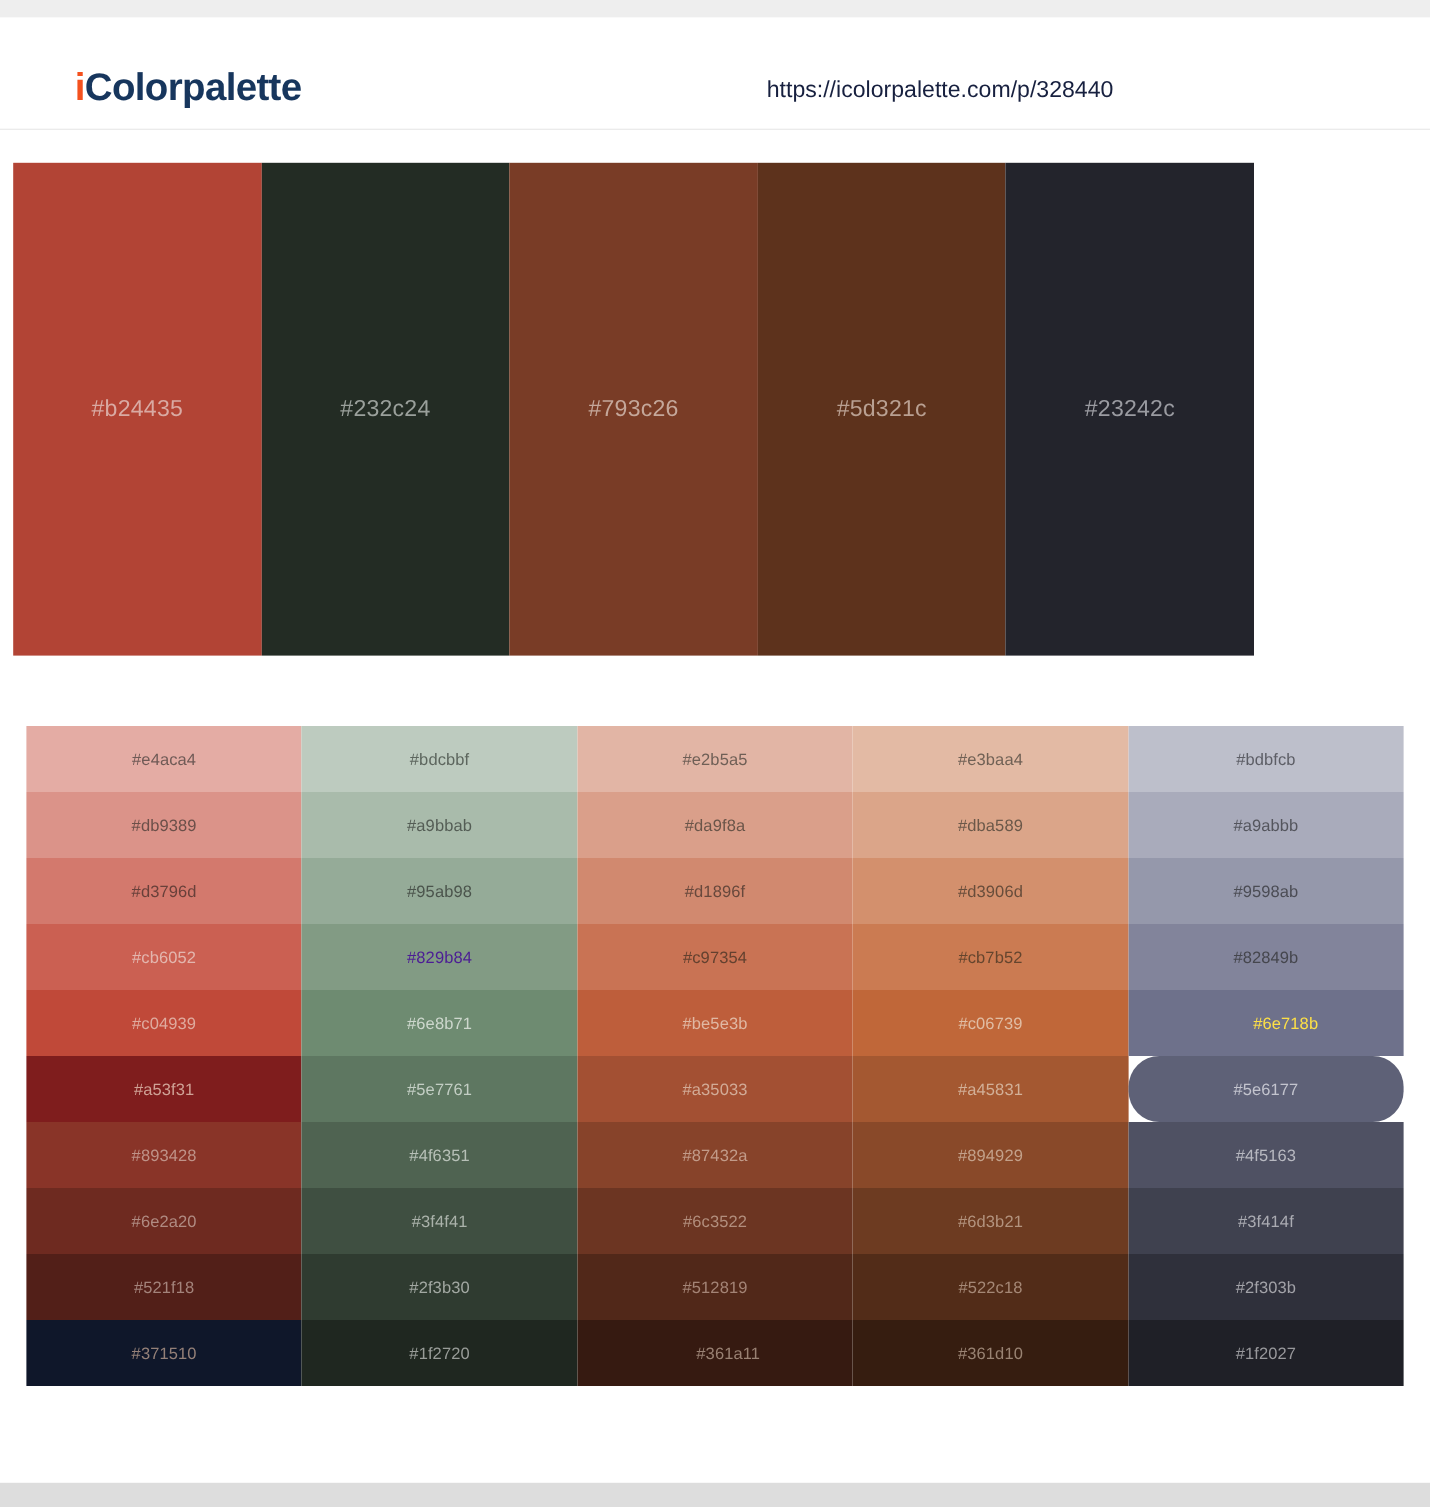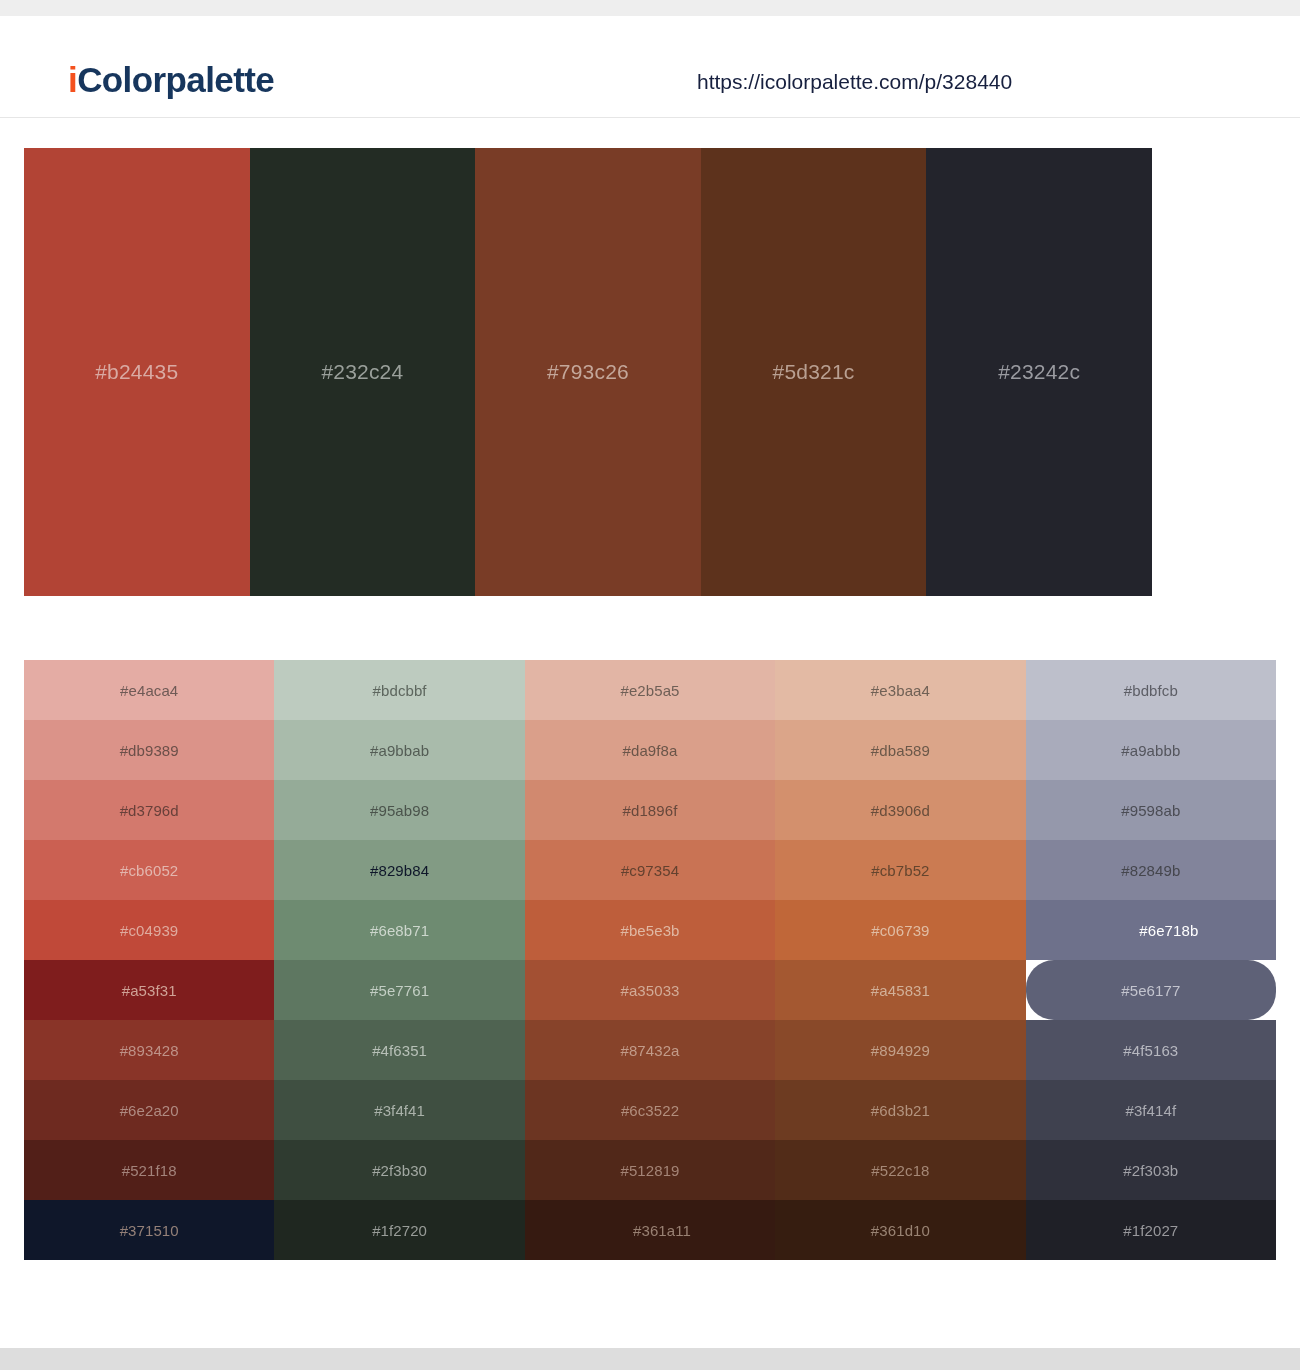--- a/index.html
+++ b/index.html
@@ -55,21 +55,21 @@
     left: 697px;
     top: 54px;
     font-size: 21px;
     color: #17203f;
     white-space: nowrap;
   }
 
   
   .main-swatches {
     position: absolute;
-    left: 24px;
+    left: 12px;
     top: 148px;
     width: 1128px;
     height: 448px;
     display: flex;
   }
   .main-swatch {
     flex: 1 1 0;
     position: relative;
     display: flex;
     align-items: center;
@@ -184,21 +184,21 @@
         <div class="shade-cell" style="background: rgb(189, 203, 191);">
           <span style="color: rgb(93, 102, 94);">#bdcbbf</span>
         </div>
         <div class="shade-cell" style="background: rgb(169, 187, 171);">
           <span style="color: rgb(84, 93, 85);">#a9bbab</span>
         </div>
         <div class="shade-cell" style="background: rgb(149, 171, 152);">
           <span style="color: rgb(75, 84, 76);">#95ab98</span>
         </div>
         <div class="shade-cell" style="background: rgb(130, 155, 132);">
-          <span style="color: #0f172a;">#829b84</span>
+          <span style="color: #4c1d95;">#829b84</span>
         </div>
         <div class="shade-cell" style="background: rgb(110, 139, 113); justify-content: center;">
           <span style="color: rgb(205, 215, 205);">#6e8b71</span>
         </div>
         <div class="shade-cell" style="background: rgb(94, 119, 97);">
           <span style="color: rgb(195, 206, 196);">#5e7761</span>
         </div>
         <div class="shade-cell" style="background: rgb(79, 99, 81);">
           <span style="color: rgb(183, 192, 183);">#4f6351</span>
         </div>
@@ -283,21 +283,21 @@
         <div class="shade-cell" style="background: rgb(169, 171, 187);">
           <span style="color: rgb(84, 85, 93);">#a9abbb</span>
         </div>
         <div class="shade-cell" style="background: rgb(149, 152, 171);">
           <span style="color: rgb(75, 76, 84);">#9598ab</span>
         </div>
         <div class="shade-cell" style="background: rgb(130, 132, 155);">
           <span style="color: rgb(69, 70, 77);">#82849b</span>
         </div>
         <div class="shade-cell" style="background: rgb(110, 113, 139);">
-          <span style="color: #ffffff; margin-left: 36px;">#6e718b</span>
+          <span style="color: #fde047; margin-left: 36px;">#6e718b</span>
         </div>
         <div class="shade-cell" style="background: rgb(94, 97, 119); border-radius: 28px;">
           <span style="color: rgb(195, 196, 206);">#5e6177</span>
         </div>
         <div class="shade-cell" style="background: rgb(79, 81, 99);">
           <span style="color: rgb(183, 184, 192);">#4f5163</span>
         </div>
         <div class="shade-cell" style="background: rgb(63, 65, 79);">
           <span style="color: rgb(170, 171, 178);">#3f414f</span>
         </div>

